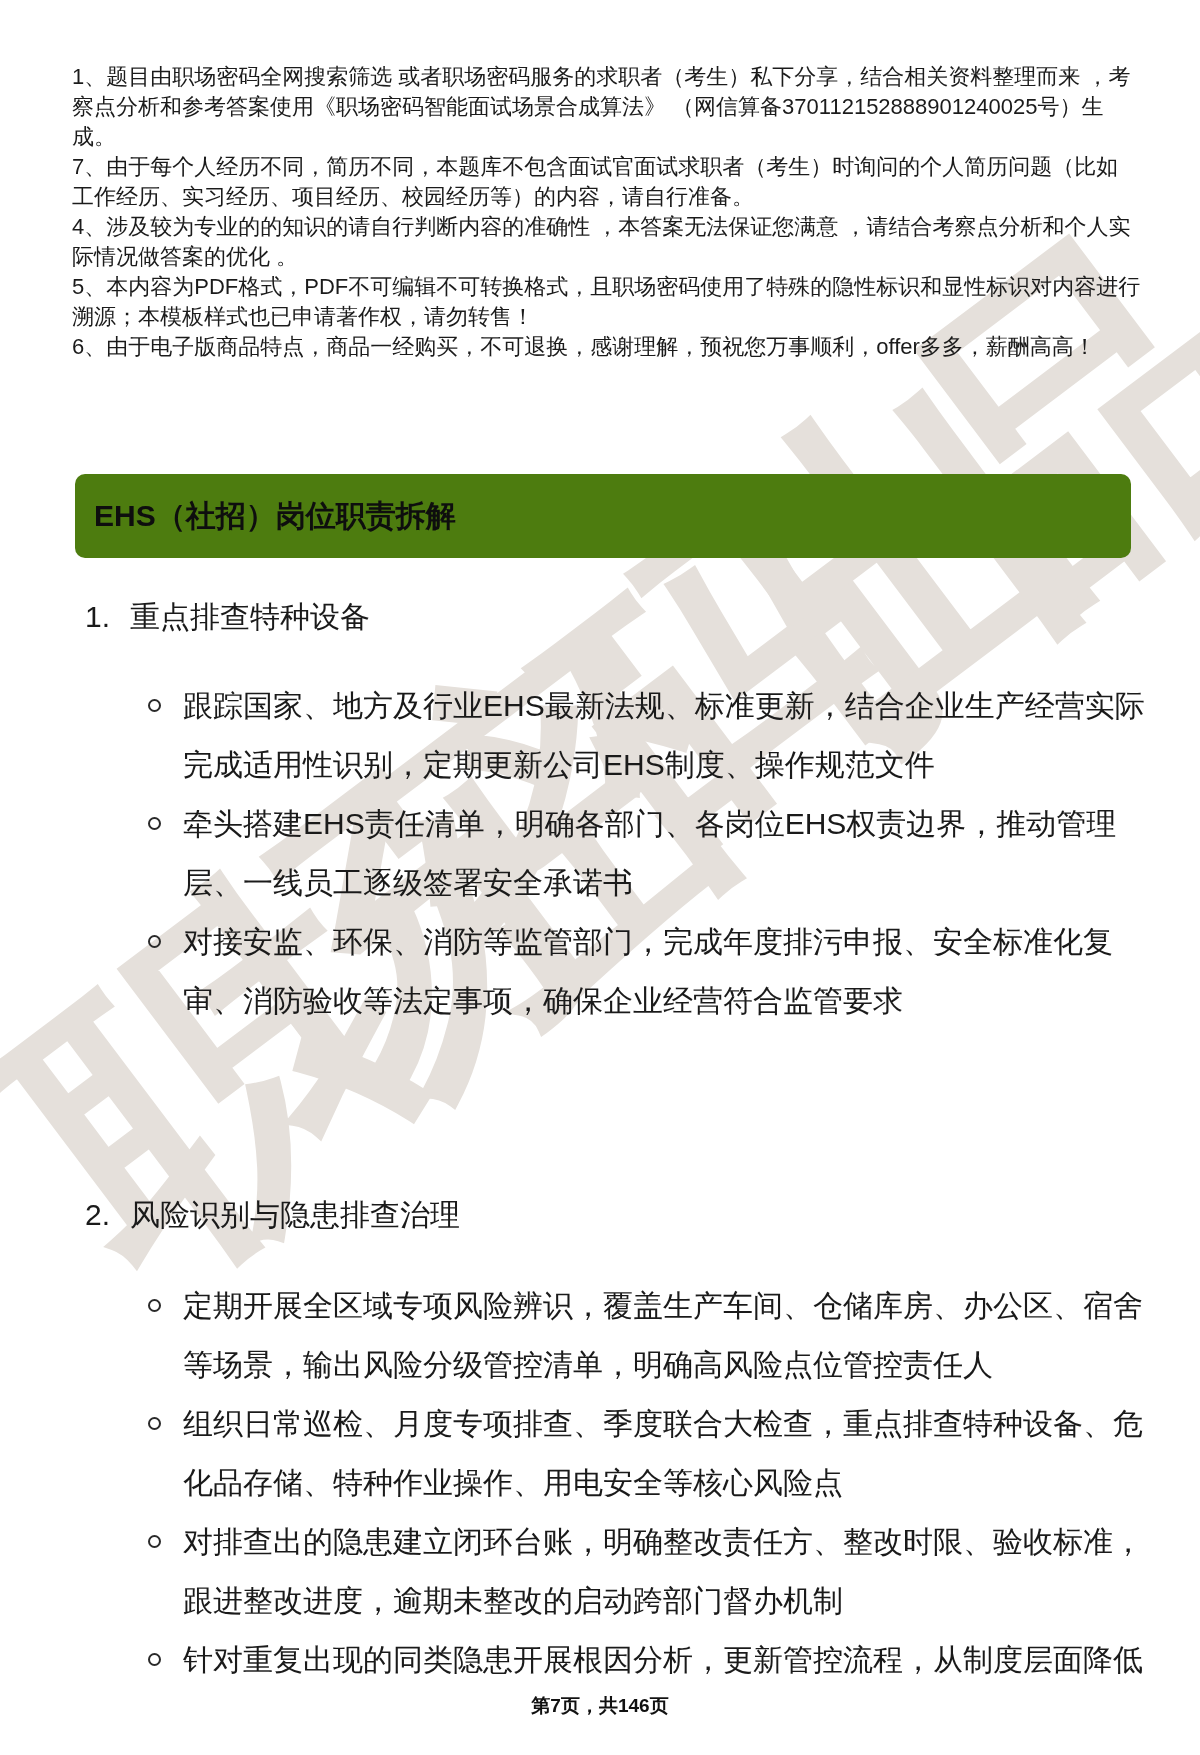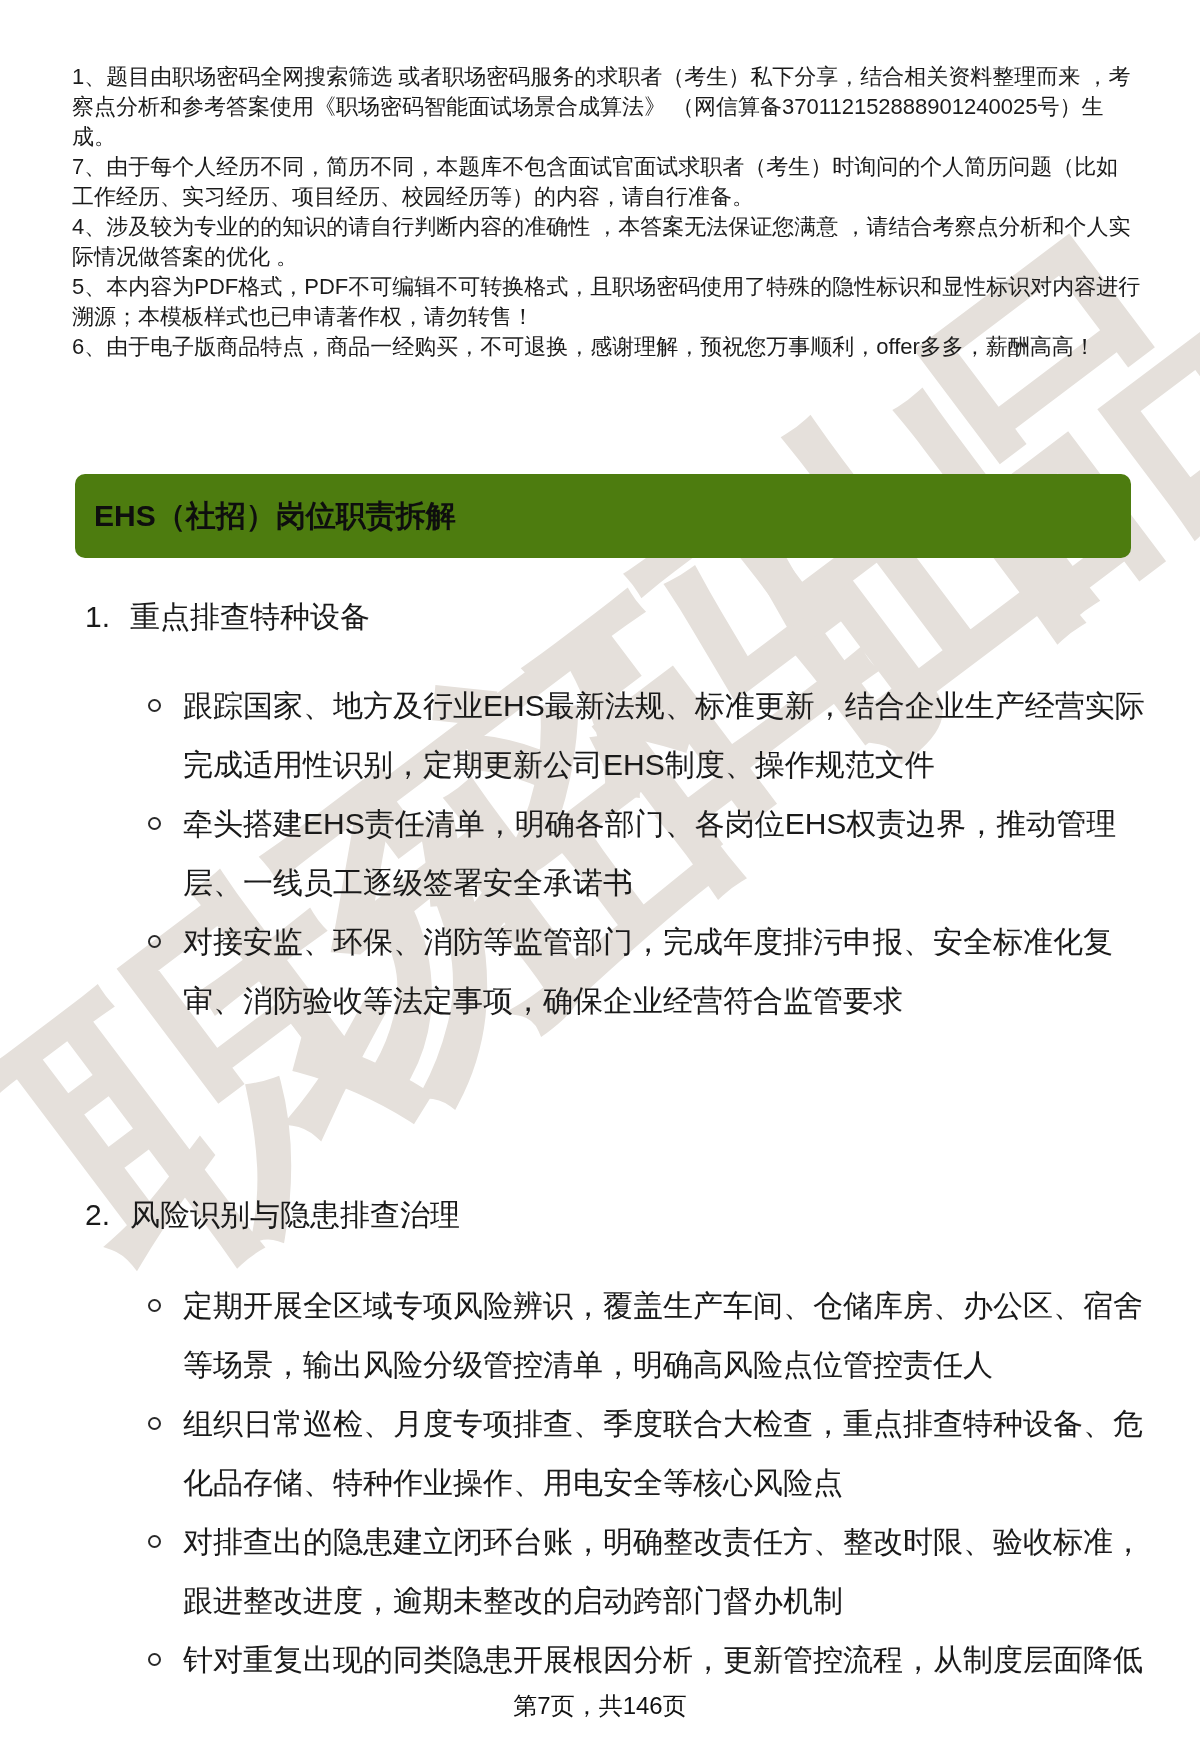--- a/index.html
+++ b/index.html
@@ -49,22 +49,22 @@
     font-size:30px; line-height:59px; color:#1a1a1a;
   }
   .bullet .ring {
     width:13px; height:13px; flex:none;
     border:2px solid #2a2a2a; border-radius:50%;
     margin-top:23px;
   }
   .bullet .btext { white-space:pre; margin-left:22px; }
   .footer {
     position:absolute; top:1686px; left:0; width:1200px;
-    text-align:center; font-size:24px; line-height:40px;
-    color:#111; z-index:1;
+    text-align:center; font-size:19px; line-height:40px;
+    color:#111; z-index:1;font-weight:bold;
   }
 </style>
 </head>
 <body>
 
 <div class="page">
 
   <div class="watermark">职场密码出品</div>
 
   <div class="disclaimer">

